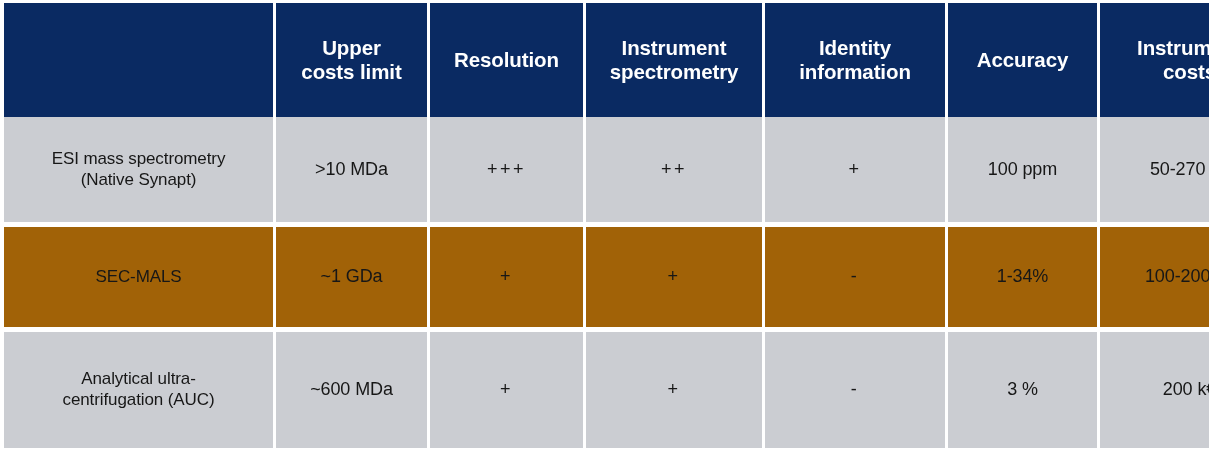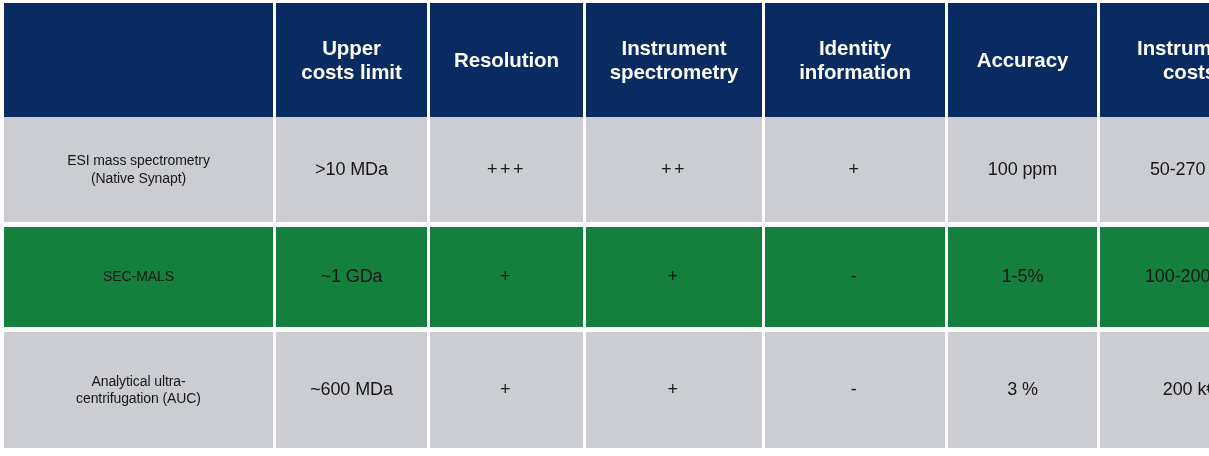--- a/index.html
+++ b/index.html
@@ -68,28 +68,28 @@
     letter-spacing: -0.1px;
   }
   tbody td:last-child {
     border-right: none;
   }
   tbody tr:last-child td {
     border-bottom: none;
   }
 
   tbody tr.row-shade-a td { background: #cbcdd2; }
-  tbody tr.row-shade-b td { background: #15803d; }
+  tbody tr.row-shade-b td { background: #a16207; }
 
   tbody tr.r1 td { height: 105px; }
   tbody tr.r2 td { height: 100px; }
   tbody tr.r3 td { height: 116px; }
 
   td.cell-name {
-    font-size: 14px;
+    font-size: 17px;
   }
 
   .plus {
     letter-spacing: 2.5px;
   }
 </style>
 </head>
 <body>
 
 <div id="table-wrap">
@@ -141,21 +141,21 @@
       </tr>
 
       <tr class="row-shade-b r2">
         <td class="cell-name">
           <div>SEC-MALS</div>
         </td>
         <td>~1 GDa</td>
         <td class="plus">+</td>
         <td class="plus">+</td>
         <td class="plus">-</td>
-        <td>1-5%</td>
+        <td>1-34%</td>
         <td>100-200 k€</td>
       </tr>
 
       <tr class="row-shade-a r3">
         <td class="cell-name">
           <div>Analytical ultra-</div>
           <div>centrifugation (AUC)</div>
         </td>
         <td>~600 MDa</td>
         <td class="plus">+</td>

